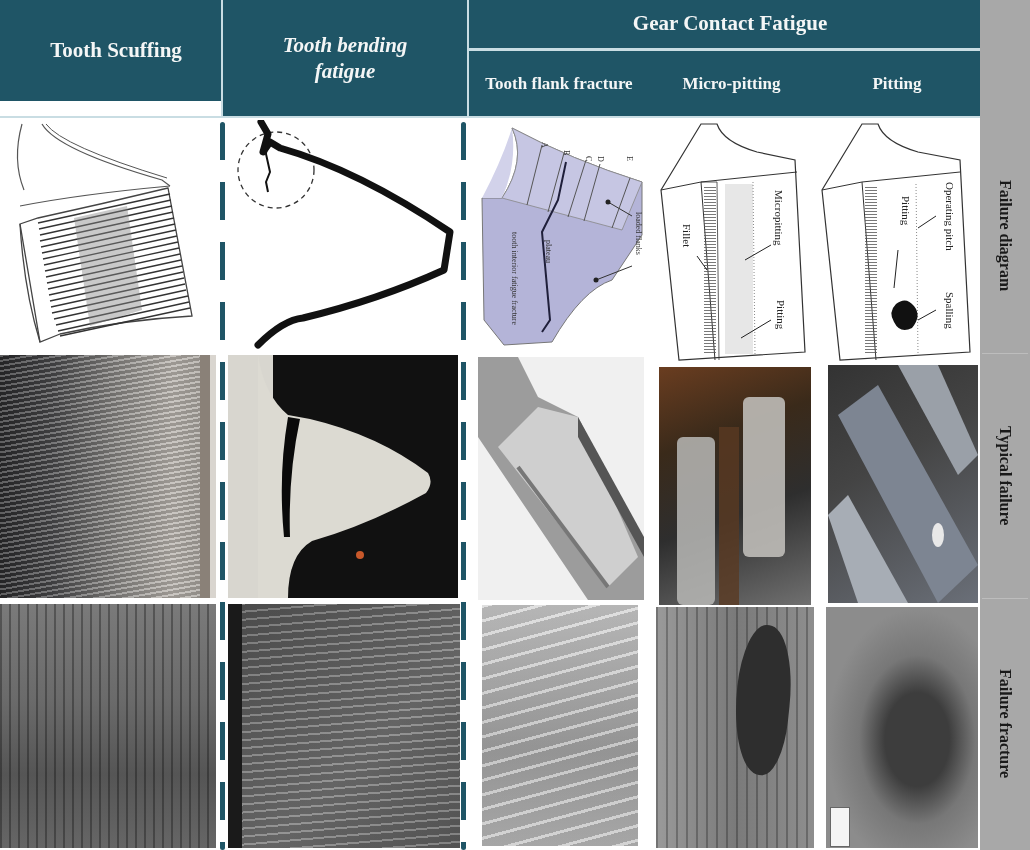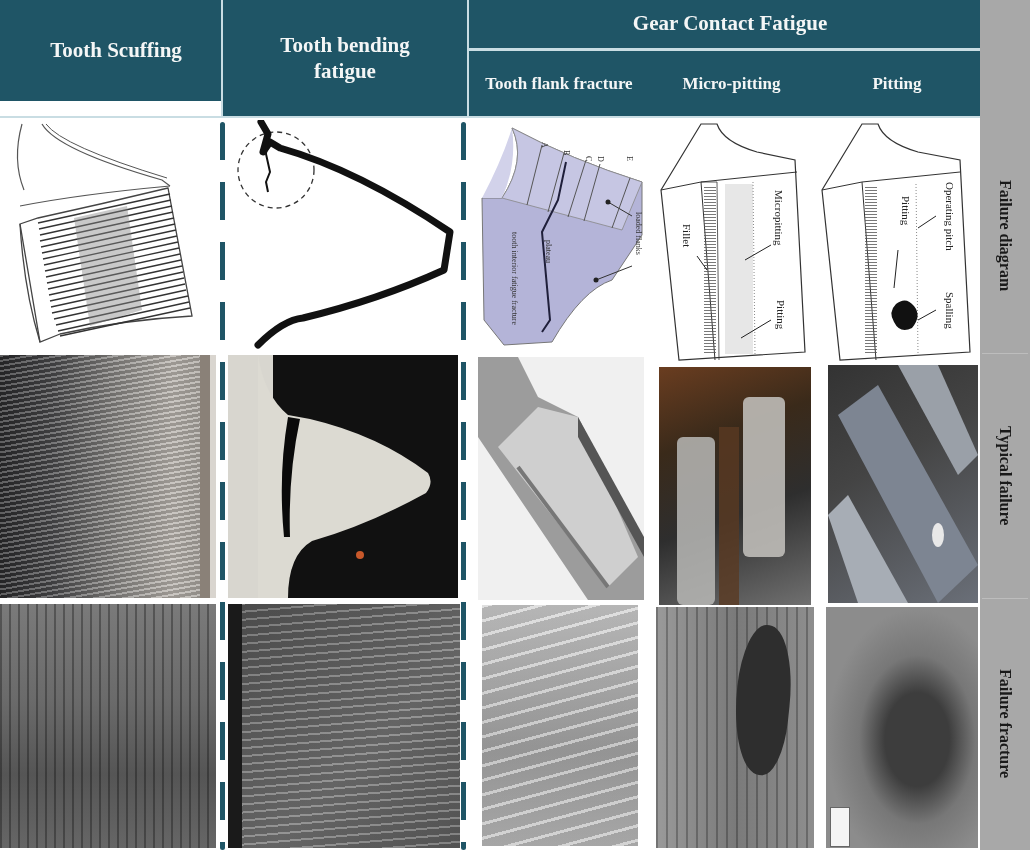--- a/index.html
+++ b/index.html
@@ -24,21 +24,21 @@
 
   .cell { position: absolute; overflow: hidden; }
   .cell svg { width: 100%; height: 100%; display: block; }
 </style>
 </head>
 <body>
 
 <div class="hdr hdr-big" style="left:0;top:0;width:221px;height:101px;font-family:Liberation Serif, serif;">
   <span>Tooth Scuffing</span>
 </div>
-<div class="hdr hdr-big" style="left:223px;top:0;width:244px;height:117px;padding:0 30px;">
+<div class="hdr hdr-big" style="left:223px;top:0;width:244px;height:117px;padding:0 30px;font-style:italic;">
   <span>Tooth bending fatigue</span>
 </div>
 <div class="hdr hdr-big" style="left:469px;top:0;width:511px;height:48px;">
   <span>Gear Contact Fatigue</span>
 </div>
 <div class="hdr hdr-small" style="left:469px;top:51px;width:180px;height:66px;padding:0 16px;">
   <span>Tooth flank fracture</span>
 </div>
 <div class="hdr hdr-small" style="left:649px;top:51px;width:165px;height:66px;font-family:Liberation Serif, serif;">
   <span>Micro-pitting</span>

